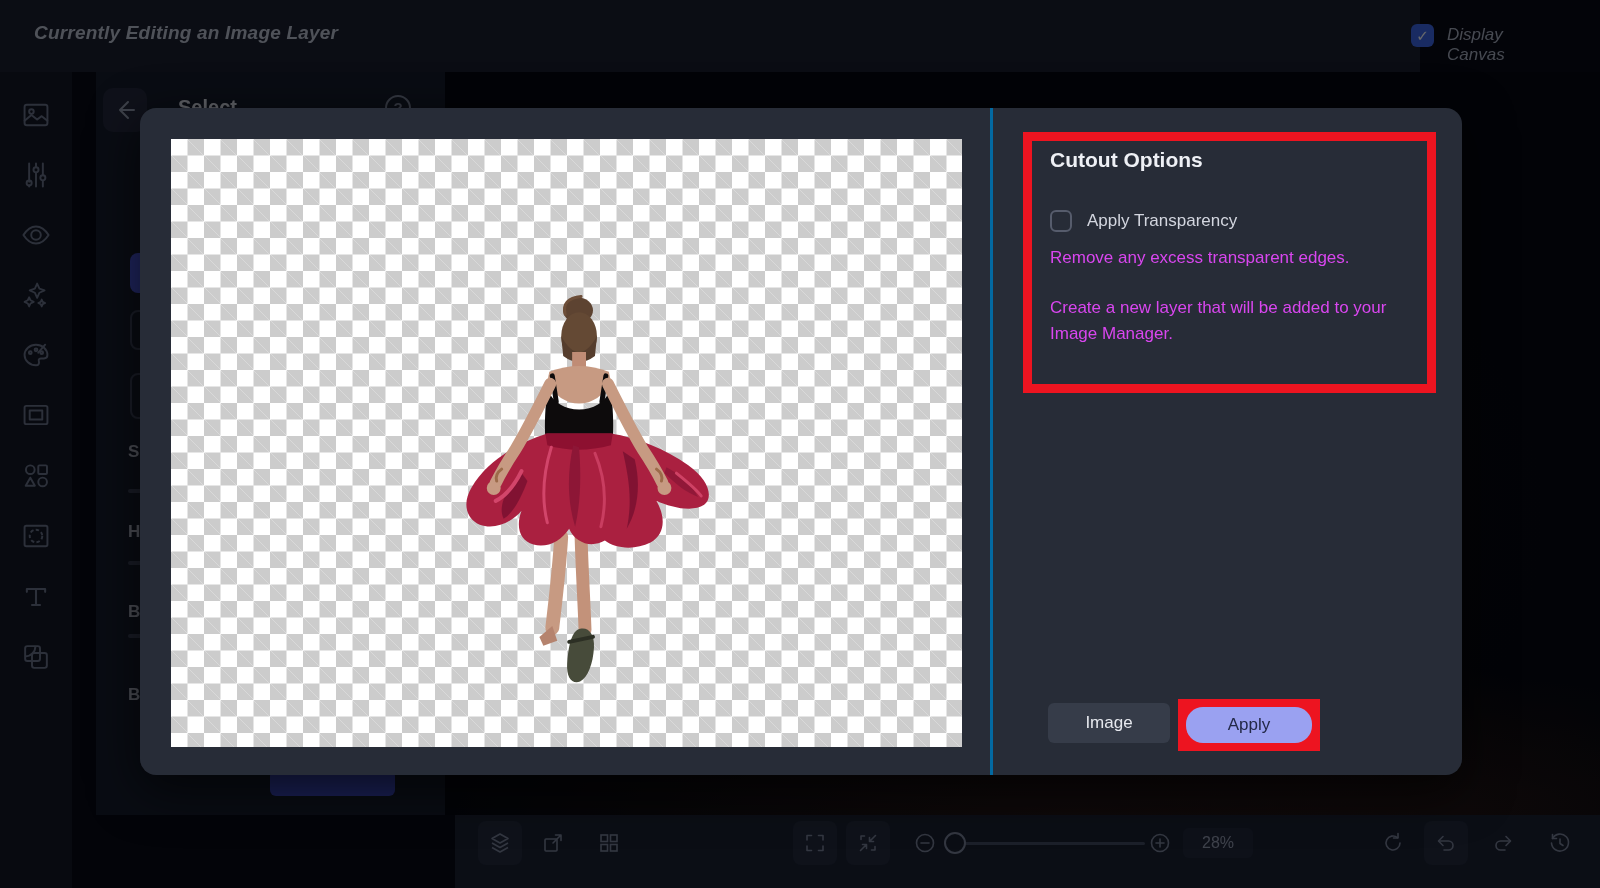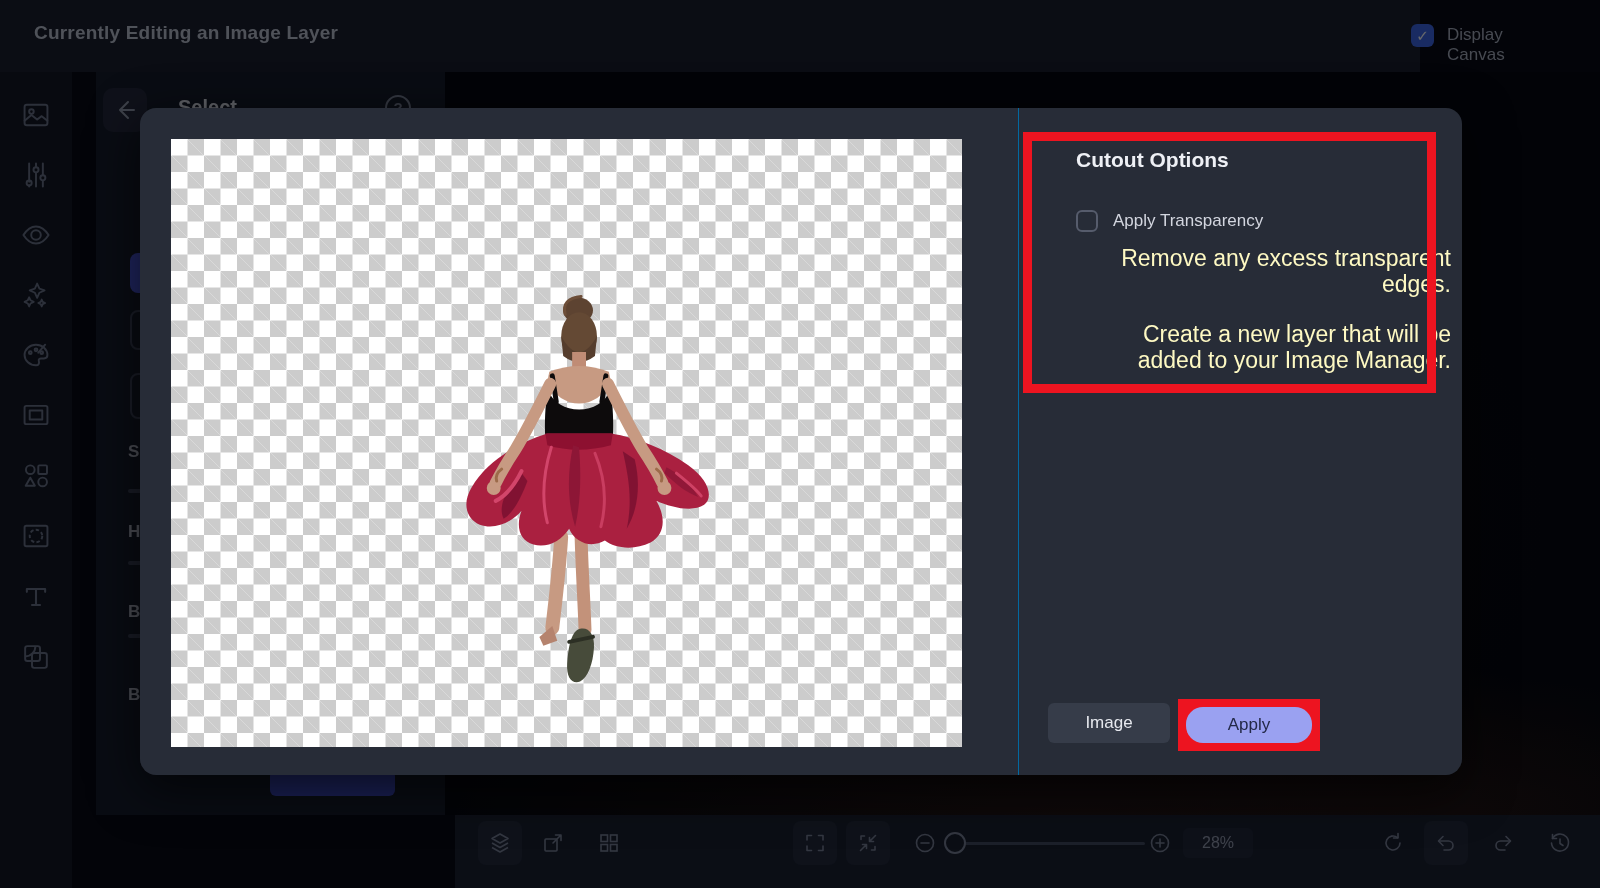--- a/index.html
+++ b/index.html
@@ -2,21 +2,21 @@
 <html><head>
 <meta charset="utf-8">
 <style>
   * { margin:0; padding:0; box-sizing:border-box; }
   html,body { width:1600px; height:888px; overflow:hidden; background:#05060a;
     font-family:"Liberation Sans","DejaVu Sans",sans-serif; }
   .abs { position:absolute; }
   #app { position:relative; width:1600px; height:888px; background:#05060a; }
 
   
-  #topbar { left:0; top:0; width:1420px; height:72px; background:#1a1d27; }
+  #topbar { left:0; top:0; width:1420px; height:72px; background:#1a1d27;font-style:italic; }
   #topbar .title { left:34px; top:22px; font-size:19px; font-weight:bold; color:#c3c7d1; letter-spacing:.2px; }
   .dc-check { left:1411px; top:24px; width:23px; height:23px; border-radius:6px; background:#3e68e8;
     color:#fff; font-size:15px; text-align:center; line-height:23px; }
   .dc-check.checked::after { content:"✓"; }
   #topbar .dc-label { left:1447px; top:25px; font-size:17px; color:#aeb3bf; }
 
   #sidebar { left:0; top:72px; width:72px; height:816px; background:#12151d; }
   #sidebar .tool { position:absolute; left:20px; width:32px; height:32px; color:#6d7484; }
   #sidebar svg { width:32px; height:32px; }
 
@@ -56,27 +56,27 @@
   
   #modal { left:140px; top:108px; width:1322px; height:667px; border-radius:16px; background:#272c37;
     z-index:10; box-shadow:0 14px 50px rgba(0,0,0,.65); }
   #preview { left:31px; top:31px; width:791px; height:608px; background-color:#fff;
     background-image:
       linear-gradient(45deg,#cccccc 25%,transparent 25%,transparent 75%,#cccccc 75%),
       linear-gradient(45deg,#cccccc 25%,transparent 25%,transparent 75%,#cccccc 75%);
     background-size:33px 33px; background-position:0 0,16.5px 16.5px; overflow:hidden; }
   #woman { position:absolute; left:285px; top:148px; width:268px; height:400px; }
 
-  #options-panel { left:850px; top:0; width:472px; height:667px; border-left:1px solid #0369a1;margin-left:28px; }
+  #options-panel { left:850px; top:0; width:472px; height:667px; border-left:3px solid #0369a1; }
   #options-panel .inner { position:absolute; left:57px; top:40px; width:375px; }
   .opt-title { font-size:21px; font-weight:bold; color:#eef0f5; margin-bottom:38px; }
   .opt-row { display:flex; align-items:center; margin-bottom:13px; }
   .opt-check { width:22px; height:22px; border-radius:6px; border:2px solid #565c6c; flex:0 0 22px; }
   .opt-label { margin-left:15px; font-size:17px; color:#d3d6df; }
-  .opt-desc { font-size:23px; color:#fef9c3; line-height:26px; margin-bottom:24px;text-align:right; }
+  .opt-desc { font-size:17px; color:#d946ef; line-height:26px; margin-bottom:24px; }
 
   #cancel-btn { left:908px; top:595px; width:122px; height:40px; border-radius:6px; background:#363c49;
     color:#e6e8ee; font-size:17px; text-align:center; line-height:40px; }
   #apply-wrap { left:1038px; top:591px; width:142px; height:52px; border:8px solid #ed1420; background:#ed1420; }
   #apply-btn { width:126px; height:36px; background:#9aa1f1; color:#232948; font-size:17px;
     text-align:center; line-height:36px;border-radius:17px; }
   #anno-options { left:883px; top:24px; width:413px; height:261px; border:9px solid #ed1420; z-index:12; }
 </style>
 </head>
 <body>

